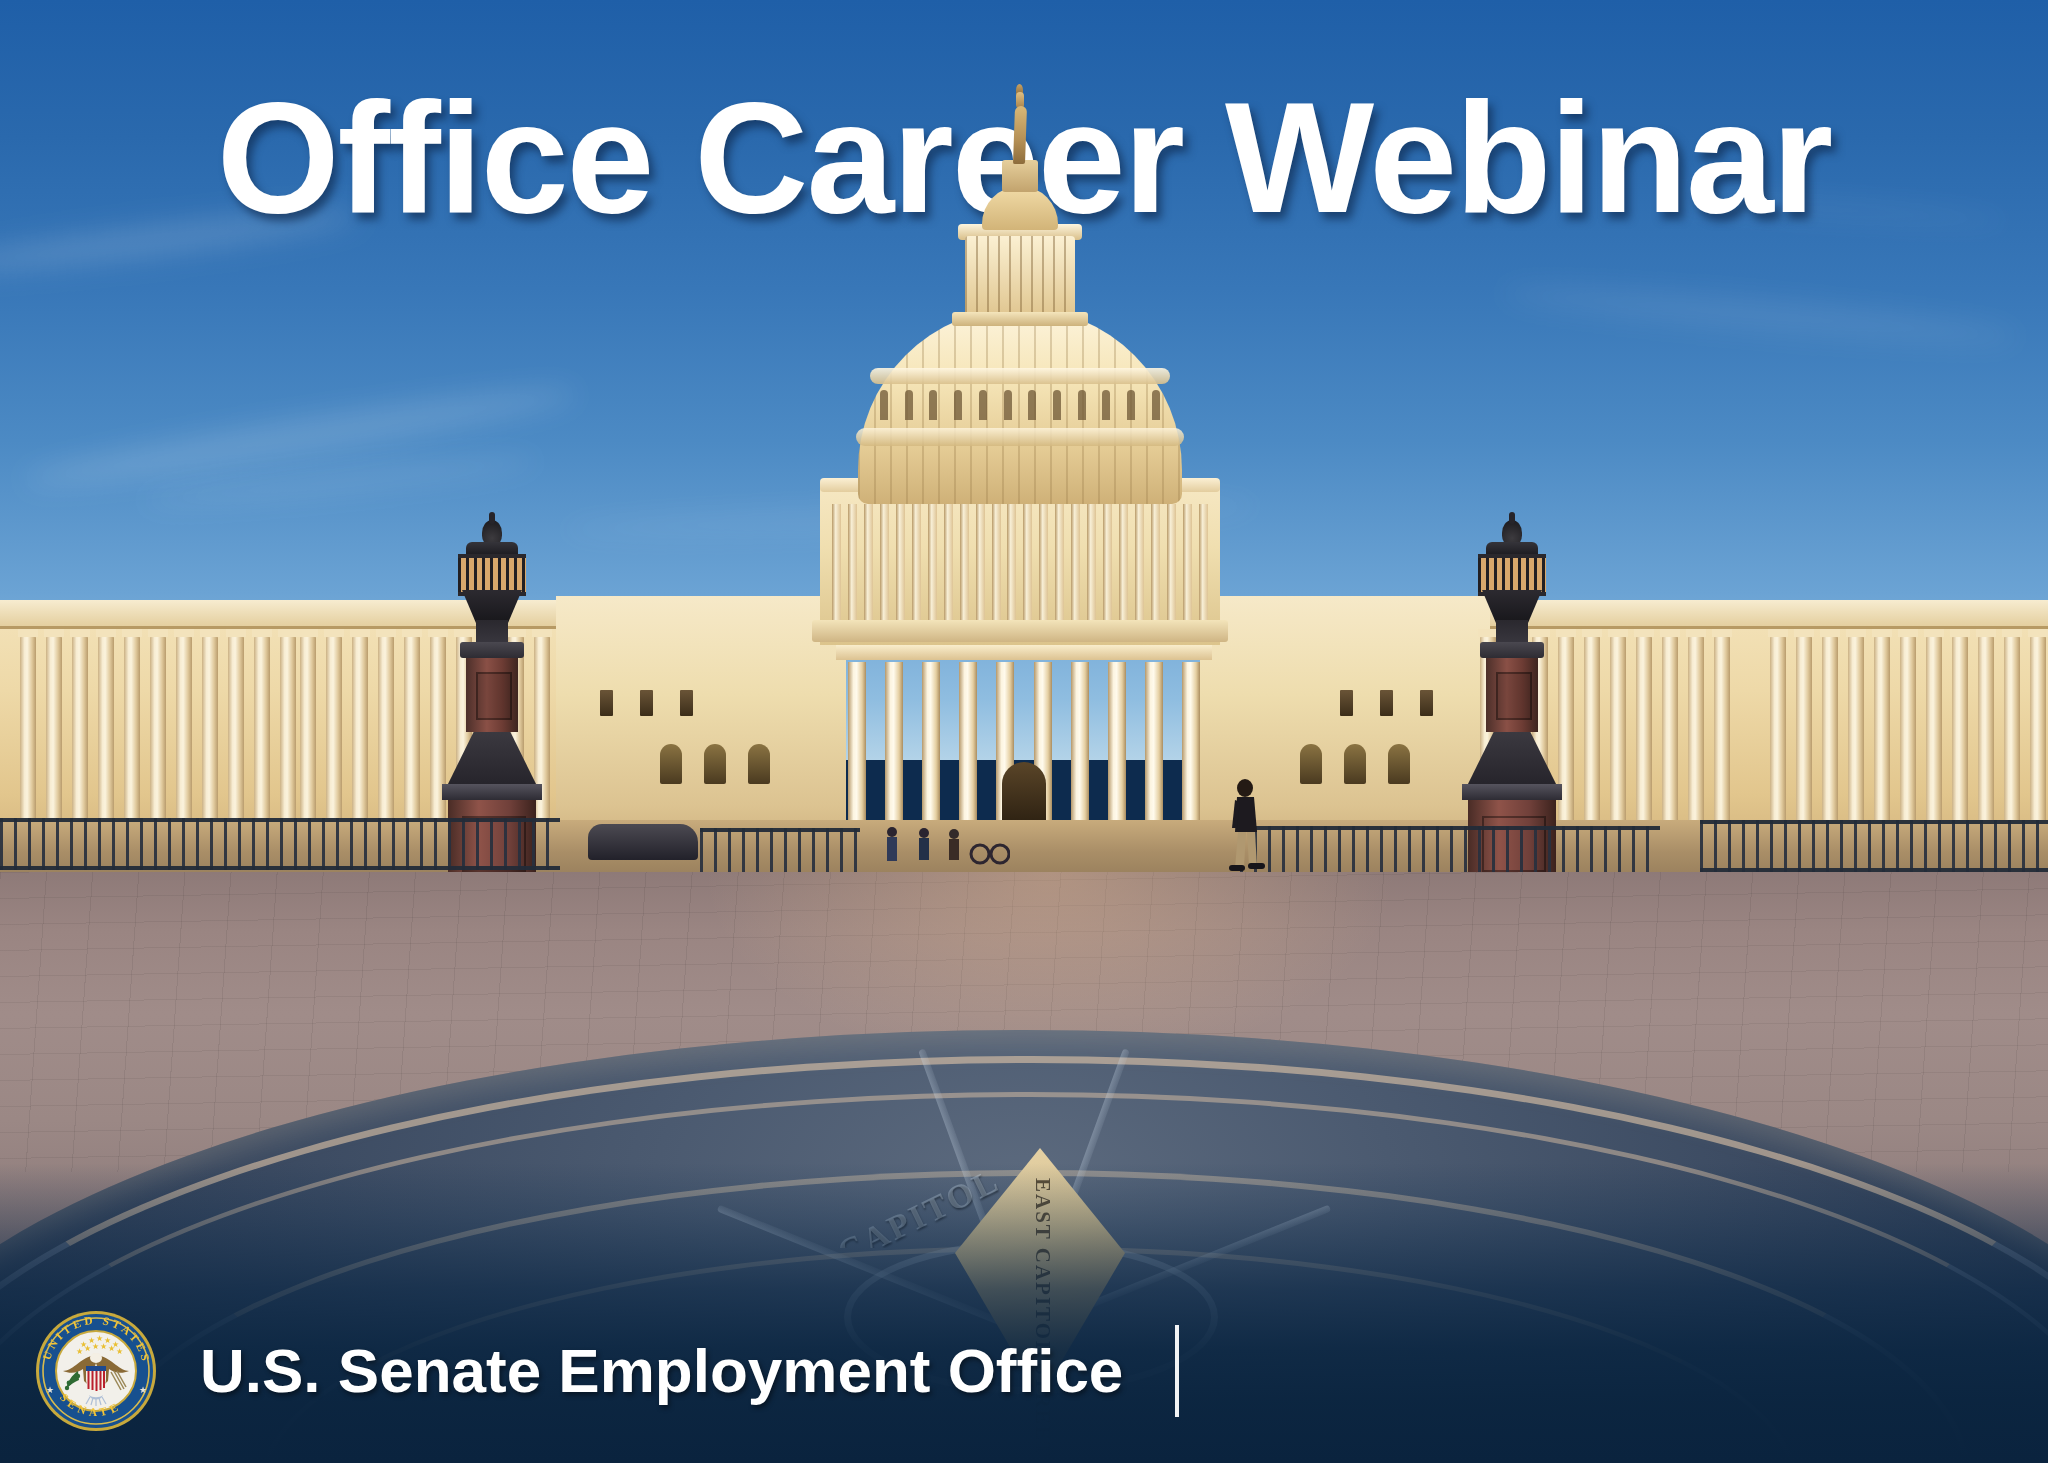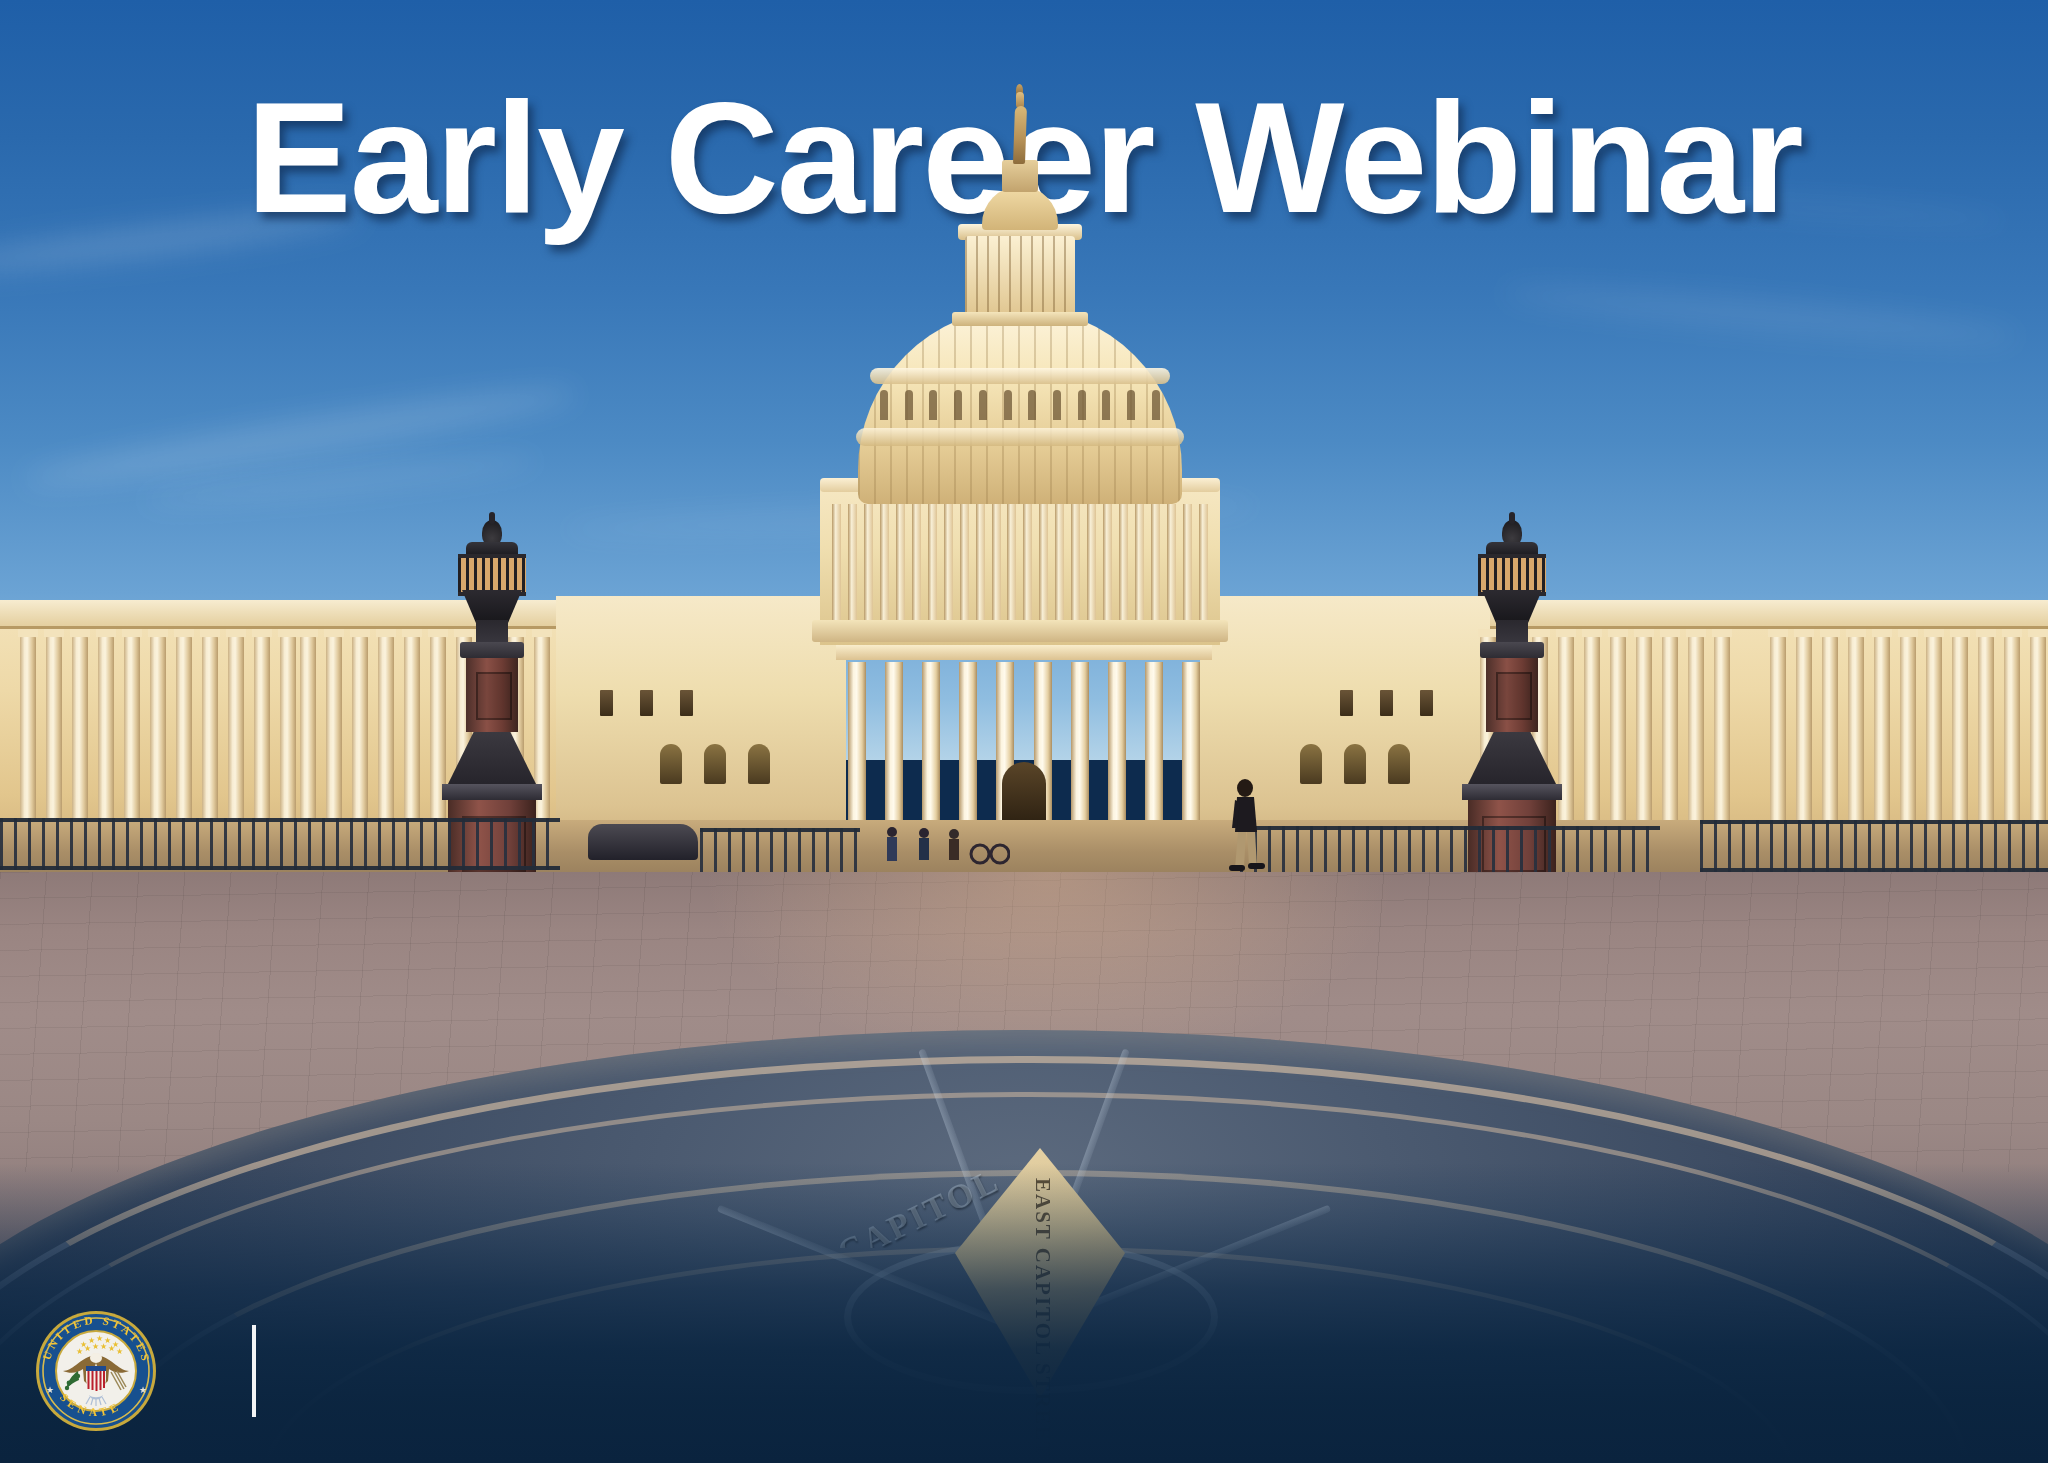--- a/index.html
+++ b/index.html
@@ -754,21 +754,21 @@
       <circle cx="44" cy="9" r="5" fill="#2a2430"></circle>
         <rect x="39" y="14" width="10" height="22" fill="#233048"></rect>
       <circle cx="74" cy="10" r="5" fill="#332a2a"></circle>
         <rect x="69" y="15" width="10" height="21" fill="#3a2c26"></rect>
       <circle cx="100" cy="30" r="9" fill="none" stroke="#2d2630" stroke-width="3"></circle>
       <circle cx="120" cy="30" r="9" fill="none" stroke="#2d2630" stroke-width="3"></circle>
     </svg>
 
   </div>
 
-  <div class="headline">Early Career Webinar</div>
+  <div class="headline">Office Career Webinar</div>
 
   <div class="dome-wrap front">
     <div class="tholos-top"></div>
     <div class="tholos"></div>
     <div class="tholos-bot"></div>
     <div class="cupola-dome"></div>
     <div class="pedestal"></div>
     <div class="statue">
       <div class="plume"></div>
       <div class="head"></div>
@@ -874,18 +874,19 @@
         <g stroke="#aebfd6" stroke-width="1.2">
           <line x1="56" y1="88" x2="52" y2="95"></line>
           <line x1="59" y1="89" x2="57" y2="96"></line>
           <line x1="62" y1="90" x2="62" y2="97"></line>
           <line x1="65" y1="89" x2="67" y2="96"></line>
           <line x1="68" y1="88" x2="72" y2="95"></line>
         </g>
       </svg>
     </div>
 
+    <div class="office-name">U.S. Senate Employment Office</div>
 
     <div class="divider"></div>
 
   </div>
 
 </div>
 
 </body></html>

